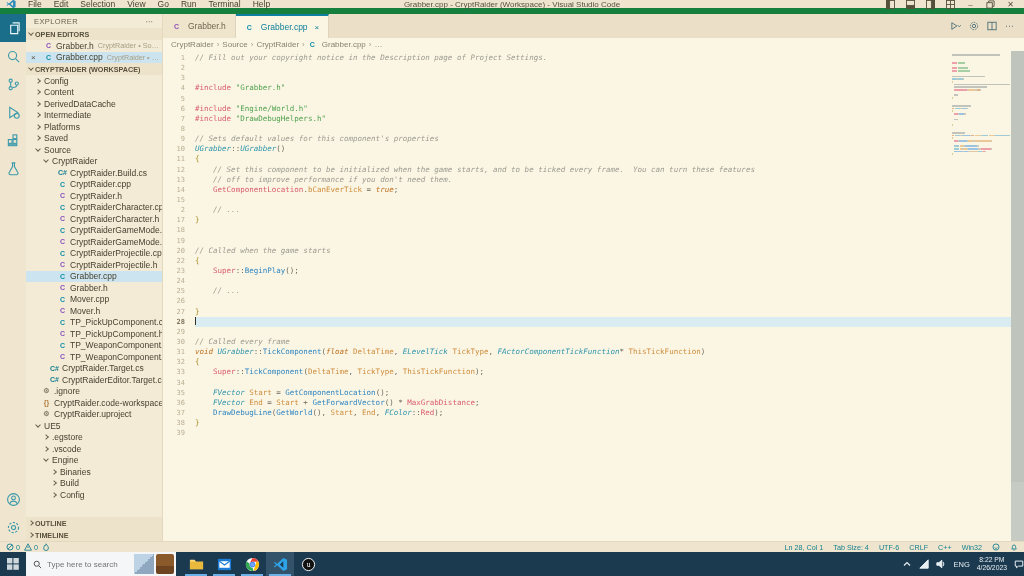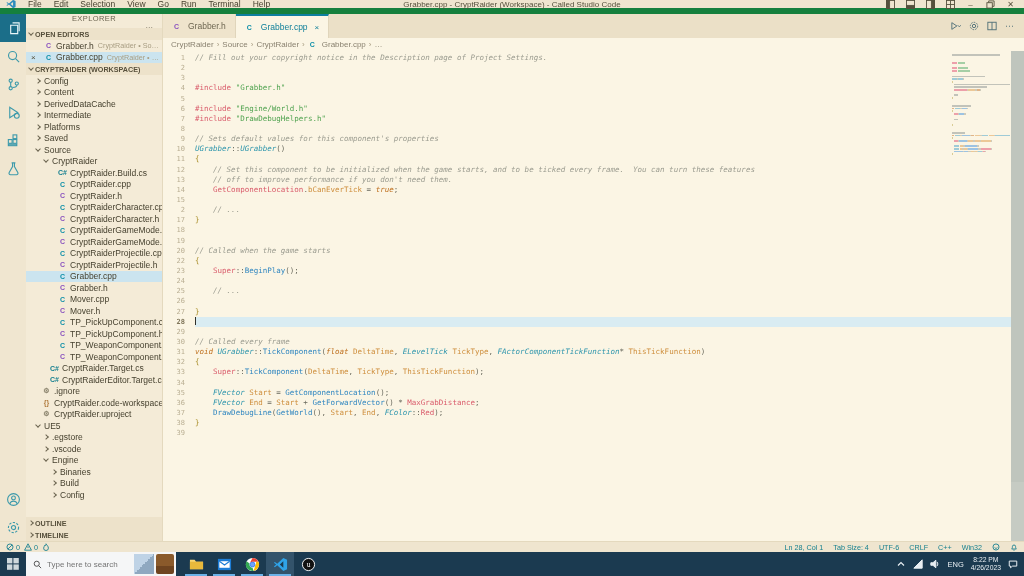--- a/index.html
+++ b/index.html
@@ -16,21 +16,21 @@
   
   .main{flex:1 1 auto;display:flex;min-height:0;}
   
   .activitybar{width:26px;background:#F0E6D0;display:flex;flex-direction:column;align-items:center;flex:0 0 auto;}
   .ab-item{width:26px;height:28px;display:flex;align-items:center;justify-content:center;color:#3D9AAB;}
   .ab-item svg{width:15px;height:15px;fill:none;stroke:currentColor;stroke-width:1.2;}
   .ab-item.active{background:#1B6E89;color:#EAF6F8;}
   .ab-spacer{flex:1;}
   
   .sidebar{width:137px;background:#F4EBD7;flex:0 0 auto;display:flex;flex-direction:column;font-size:8.5px;color:#46412F;min-height:0;border-right:1px solid #E4D9BE;}
-  .sb-title{height:14px;display:flex;align-items:center;padding:0 8px;font-size:7.5px;letter-spacing:.4px;color:#6B6450;flex-direction:column;}
+  .sb-title{height:14px;display:flex;align-items:center;padding:0 8px;font-size:7.5px;letter-spacing:.4px;color:#6B6450;}
   .sb-title .dots{margin-left:auto;letter-spacing:1px;color:#6B6450;}
   .sb-section{height:12px;display:flex;align-items:center;background:#EDE2CA;font-weight:bold;font-size:7.2px;color:#57503C;padding-left:3px;gap:2px;flex:0 0 auto;}
   .sb-bottom{margin-top:auto;}
   .chev{display:inline-block;width:4px;height:4px;border-right:1px solid #6B6450;border-bottom:1px solid #6B6450;flex:0 0 auto;}
   .chev.open{transform:rotate(45deg);margin-top:-2px;}
   .chev.closed{transform:rotate(-45deg);}
   .oe-row{height:11.5px;display:flex;align-items:center;padding-left:18px;white-space:nowrap;overflow:hidden;position:relative;}
   .oe-row.selected{background:#CBE4EF;}
   .oe-close{position:absolute;left:5px;font-size:8px;color:#55503C;}
   .oe-detail{color:#A89D82;font-size:7.2px;margin-left:4px;overflow:hidden;text-overflow:ellipsis;}
@@ -95,36 +95,36 @@
   .tb-search svg{width:9px;height:9px;stroke:#444;fill:none;stroke-width:1.2;margin:0 5px 0 7px;}
   .tb-search input{border:none;outline:none;background:transparent;font-size:8px;color:#333;width:78px;font-family:"Liberation Sans",sans-serif;}
   .sb-imgs{position:absolute;right:2px;top:2px;bottom:2px;display:flex;gap:2px;}
   .sb-imgs .im1{width:20px;background:linear-gradient(135deg,#BFD3E6 0 50%,#8FA8C0 50% 100%);}
   .sb-imgs .im2{width:18px;background:linear-gradient(180deg,#8A5A2B 0 60%,#6E4420 60% 100%);border-radius:2px;}
   .tb-apps{display:flex;align-items:stretch;margin-left:6px;}
   .tb-app{width:28px;display:flex;align-items:center;justify-content:center;position:relative;}
   .tb-app.active{background:#33536B;}
   .tb-app .under{position:absolute;left:3px;right:3px;bottom:0;height:2px;background:#6CB2E8;}
   .tb-app svg{width:15px;height:15px;}
-  .tray{margin-left:auto;display:flex;align-items:center;gap:7px;padding-right:6px;font-size:7.5px;}
+  .tray{margin-left:auto;display:flex;align-items:center;gap:7px;font-size:7.5px;}
   .tray svg{width:10px;height:10px;fill:none;stroke:#E8EEF2;stroke-width:1.2;}
   .clock{text-align:center;font-size:6.8px;line-height:8px;}
 </style>
 </head>
 <body>
 
 <div class="app">
 
   <div class="titlebar">
     <svg class="vscode-logo" viewBox="0 0 24 24">
         <path fill="#2D8CBD" d="M17 2 23 5 23 19 17 22 7 13 3 16 1 15 5 12 1 9 3 8 7 11Z"></path>
         <path fill="#EFE5CF" d="M17 7 11 12 17 17Z"></path>
       </svg>
     <span id="menu-bar"><span class="menu-item">File</span><span class="menu-item">Edit</span><span class="menu-item">Selection</span><span class="menu-item">View</span><span class="menu-item">Go</span><span class="menu-item">Run</span><span class="menu-item">Terminal</span><span class="menu-item">Help</span></span>
-    <span class="win-title">Grabber.cpp - CryptRaider (Workspace) - Called Studio Code</span>
+    <span class="win-title">Grabber.cpp - CryptRaider (Workspace) - Visual Studio Code</span>
     <span class="tb-controls">
       <span class="ctl">
           <svg viewBox="0 0 10 10">
             <rect x="0.5" y="0.5" width="9" height="9"></rect>
             <rect x="0.5" y="0.5" width="3.5" height="9" fill="#55503C"></rect>
           </svg>
         </span>
       <span class="ctl">
           <svg viewBox="0 0 10 10">
             <rect x="0.5" y="0.5" width="9" height="9"></rect>

